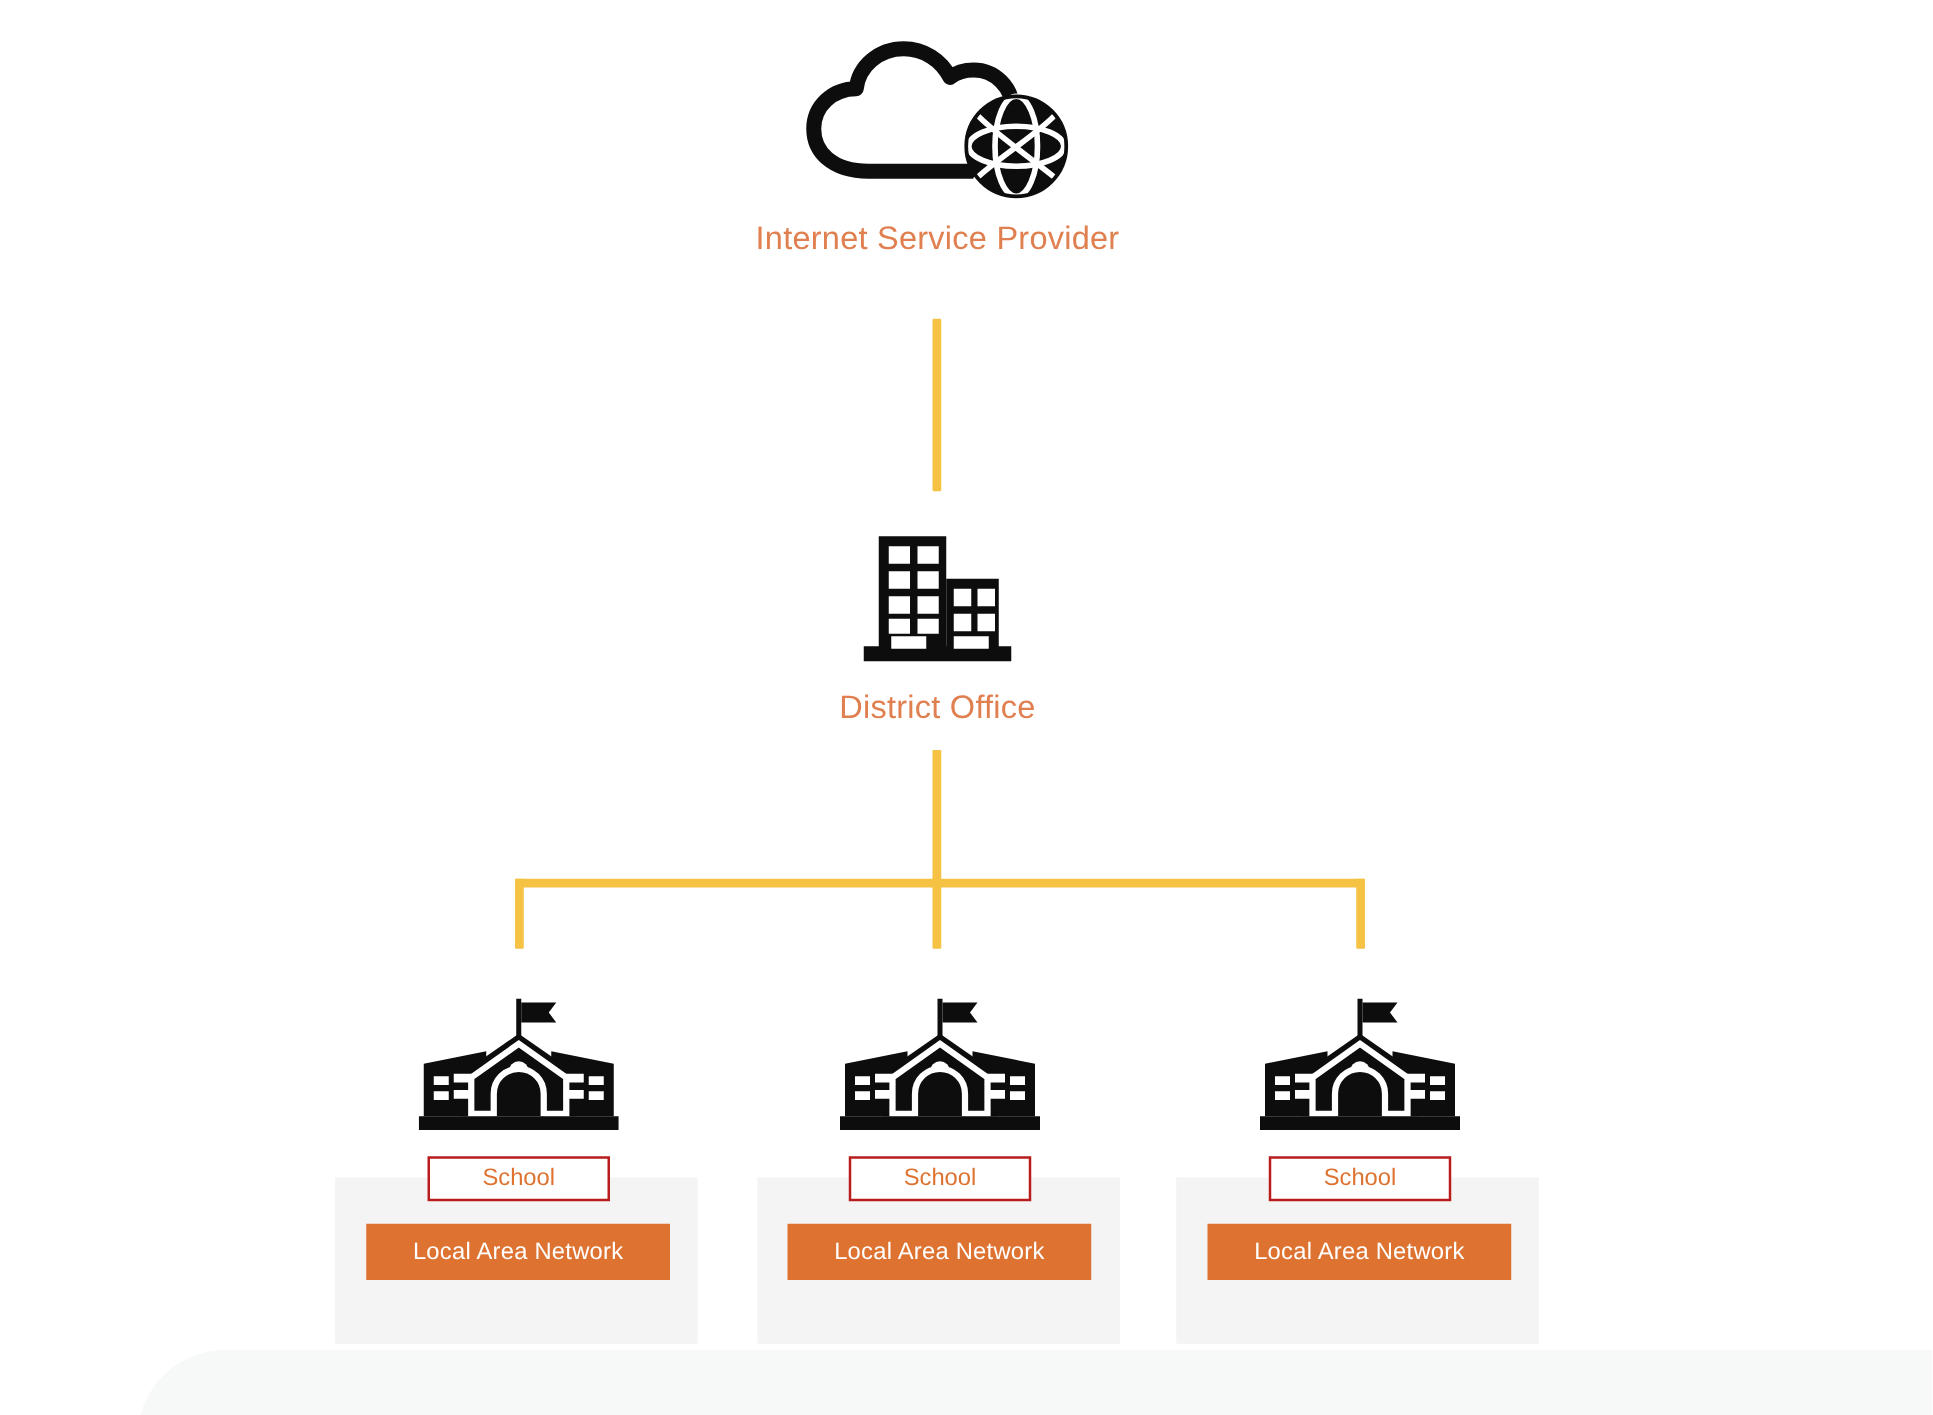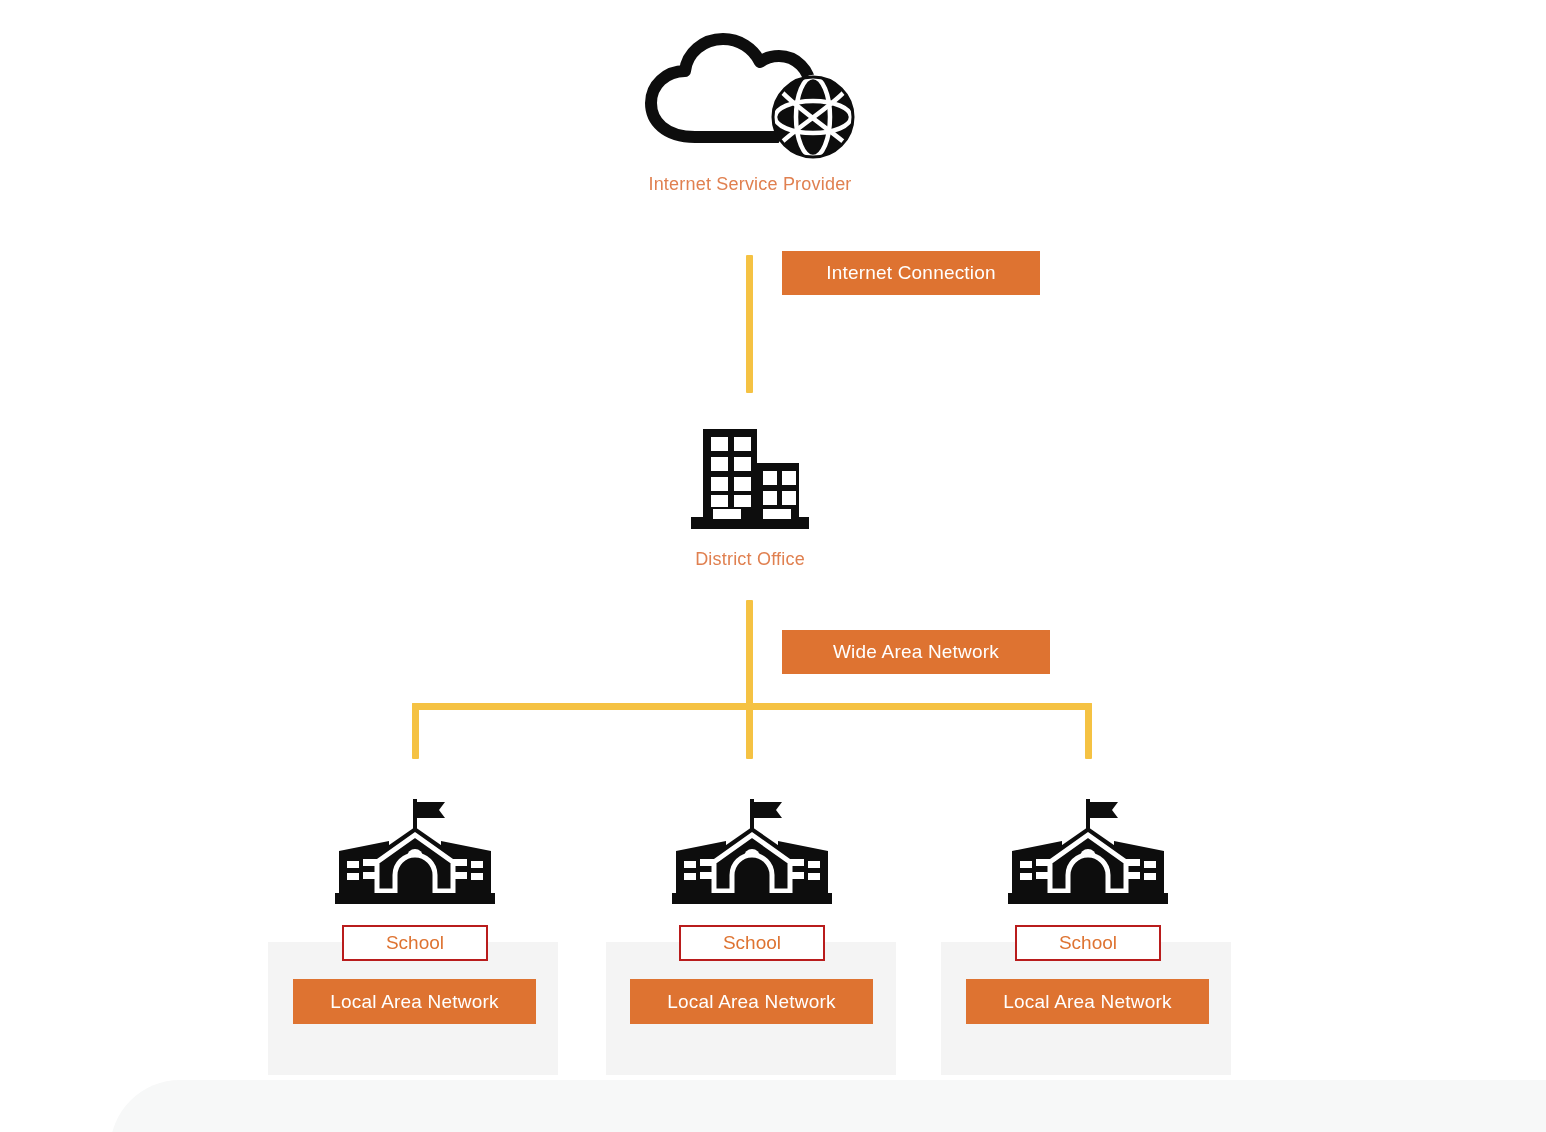--- a/index.html
+++ b/index.html
@@ -32,21 +32,21 @@
   
   .node {
     position: absolute;
     display: flex;
     flex-direction: column;
     align-items: center;
   }
 
   .node-caption {
     color: #e08050;
-    font-size: 18px;
+    font-size: 26px;
     letter-spacing: 0.2px;
     white-space: nowrap;
     margin-top: 10px;
   }
 
   
   .badge-solid {
     position: absolute;
     background: #de7331;
     color: #ffffff;
@@ -127,21 +127,20 @@
           <path d="M146 66 C158 80 196 106 210 118"></path>
           <path d="M146 118 C160 104 198 80 210 66"></path>
         </g>
         <circle cx="178" cy="92" r="40" fill="none" stroke="#0d0d0d" stroke-width="3"></circle>
       </svg>
     </span>
     <div class="node-caption">Internet Service Provider</div>
   </div>
 
   <div class="conn-v" style="left:746px; top:255px; height:138px;"></div>
-  <div class="badge-solid" style="left:782px; top:251px; width:258px; height:44px;">Internet Connection</div>
 
   <div class="node" style="left:600px; top:425px; width:300px;">
     <span>
       <svg width="130" height="110" viewBox="0 0 130 110" xmlns="http://www.w3.org/2000/svg">
 
         <rect x="18" y="4" width="54" height="94" fill="#0d0d0d"></rect>
 
         <rect x="72" y="38" width="42" height="60" fill="#0d0d0d"></rect>
 
         <rect x="6" y="92" width="118" height="12" fill="#0d0d0d"></rect>
@@ -162,21 +161,20 @@
           <rect x="97" y="66" width="14" height="14"></rect>
 
           <rect x="28" y="84" width="28" height="10"></rect>
           <rect x="78" y="84" width="28" height="10"></rect>
         </g>
       </svg>
     </span>
     <div class="node-caption">District Office</div>
   </div>
 
-  <div class="badge-solid" style="left:782px; top:630px; width:268px; height:44px;">Wide Area Network</div>
 
   <div class="conn-v" style="left:746px; top:600px; height:110px;"></div>
 
   <div class="conn-h" style="left:412px; top:703px; width:680px;"></div>
 
   <div class="conn-v" style="left:412px; top:703px; height:56px;"></div>
   <div class="conn-v" style="left:746px; top:703px; height:56px;"></div>
   <div class="conn-v" style="left:1085px; top:703px; height:56px;"></div>
 
   <div class="school-panel" style="left:268px; width:290px;"></div>

